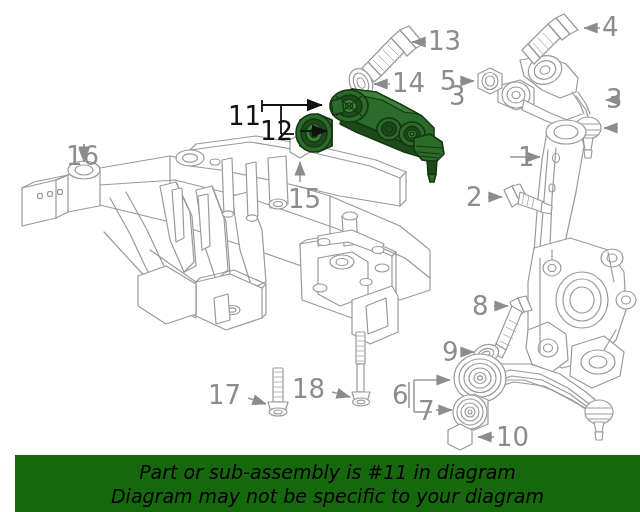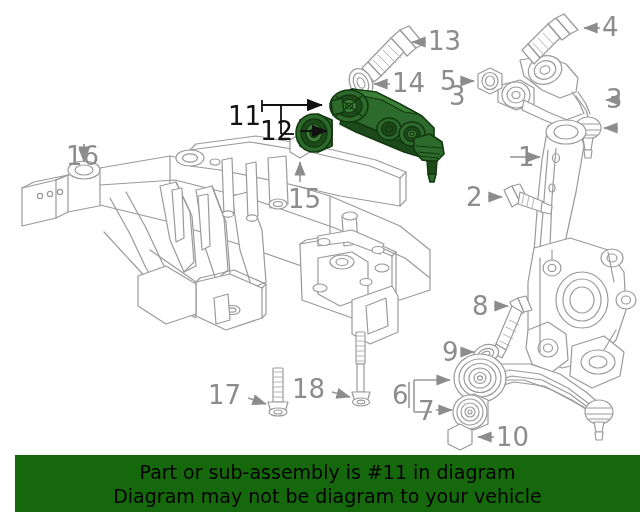--- a/index.html
+++ b/index.html
@@ -38,20 +38,21 @@
     justify-content: center;
     box-sizing: border-box;
   }
   .banner-line {
     color: #000000;
     font-family: "DejaVu Sans", sans-serif;
     font-size: 19px;
     line-height: 24px;
     white-space: nowrap;
     text-align: center;
+    font-style: italic;
   }
   text.lbl {
     font-family: "DejaVu Sans", sans-serif;
     font-size: 26px;
   }
   text.lbl-gray { fill: #8c8c8c; }
   text.lbl-dark { fill: #111111; }
 </style>
 </head>
 <body>
@@ -433,16 +434,16 @@
     </g>
     <g>
       <line class="arrw" x1="494" y1="437" x2="478" y2="437" marker-end="url(#ah-gray)"></line>
       <text class="lbl lbl-gray" x="496" y="446">10</text>
     </g>
 
   </svg>
 
   <div class="banner">
     <div class="banner-line">Part or sub-assembly is #11 in diagram</div>
-    <div class="banner-line">Diagram may not be diagram to your vehicle</div>
+    <div class="banner-line">Diagram may not be specific to your diagram</div>
   </div>
 
 </div>
 
 </body></html>

